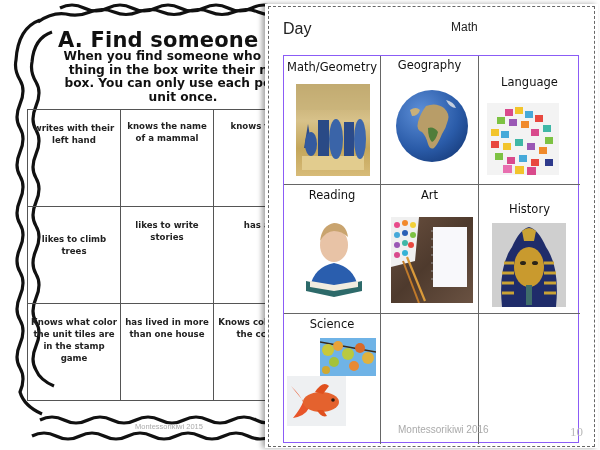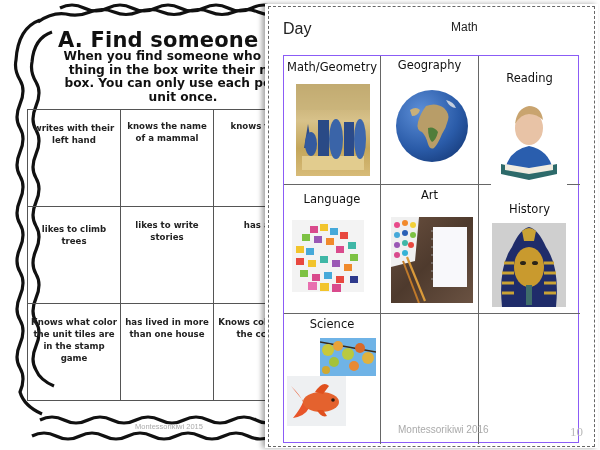--- a/index.html
+++ b/index.html
@@ -52,21 +52,21 @@
   </div>
 
   <table class="left-table">
     <tbody>
         <tr>
       <td>writes with their left hand</td>
       <td style="padding-top:10px">knows the name of a mammal</td>
       <td style="padding-top:10px">knows t nou</td>
     </tr>
     <tr>
-      <td style="padding-top:16px">likes to climb trees</td>
+      <td style="padding-top:26px">likes to climb trees</td>
       <td>likes to write stories</td>
       <td>has a :</td>
     </tr>
     <tr>
       <td>Knows what color the unit tiles are in the stamp game</td>
       <td>has lived in more than one house</td>
       <td>Knows color A on the cc ma</td>
     </tr>
   </tbody>
     </table>
@@ -99,33 +99,20 @@
 
 
     <div class="cell">
       <div class="cell-label" style="top:2px">Geography</div>
       <div class="pic" style="left:15px; top:34px; width:72px; height:72px; border-radius:50%; background:radial-gradient(circle at 35% 30%, #5d8fd8 0%, #2a5ba8 55%, #0e2d66 100%);">
         <svg width="72" height="72" viewBox="0 0 72 72">
           <path d="M30,16 q10,-4 18,2 q6,6 4,12 q-2,8 -6,14 q-4,10 -8,14 q-4,2 -6,-4 q-2,-8 -6,-12 q-6,-2 -4,-10 q2,-8 8,-16 Z" fill="#b89d68"></path>
           <path d="M32,38 q6,-2 10,4 q-2,8 -6,10 q-4,-4 -4,-14 Z" fill="#4f7d3a"></path>
           <path d="M14,20 q6,-4 10,0 q-2,6 -8,6 Z" fill="#c9b07a"></path>
           <path d="M50,10 q8,2 10,8 q-6,0 -10,-8 Z" fill="#e8e8e8" opacity="0.8"></path>
-        </svg>
-      </div>
-    </div>
-
-    <div class="cell">
-      <div class="cell-label" style="top:3px">Reading</div>
-      <div class="pic" style="left:12px; top:26px; width:76px; height:92px; background:#ffffff;">
-        <svg width="76" height="92" viewBox="0 0 76 92">
-          <ellipse cx="38" cy="34" rx="14" ry="17" fill="#e8c3a6"></ellipse>
-          <path d="M24,30 q2,-16 14,-18 q12,0 14,14 q-6,-6 -14,-6 q-8,0 -14,10 Z" fill="#c9a46f"></path>
-          <path d="M14,76 q4,-20 24,-24 q20,4 24,24 Z" fill="#2a5eae"></path>
-          <path d="M10,70 l28,6 l28,-6 l0,10 l-28,6 l-28,-6 Z" fill="#2d6a6a"></path>
-          <path d="M14,70 l24,4 l24,-4 l0,6 l-24,4 l-24,-4 Z" fill="#f1ece0"></path>
         </svg>
       </div>
     </div>
 
     <div class="cell">
       <div class="cell-label" style="top:7px">Language</div>
       <div class="pic" style="left:8px; top:35px; width:72px; height:72px; background:#f3f3f3;">
         <svg width="72" height="72" viewBox="0 0 72 72">
           <g>
             <rect x="18" y="6" width="8" height="7" fill="#d94a8c"></rect>
@@ -152,20 +139,33 @@
               <rect x="58" y="56" width="8" height="7" fill="#2e3a8c"></rect>
             <rect x="16" y="62" width="9" height="8" fill="#e86fb0"></rect>
               <rect x="28" y="63" width="9" height="8" fill="#f2c42c"></rect>
               <rect x="40" y="64" width="9" height="8" fill="#d94a8c"></rect>
           </g>
         </svg>
       </div>
     </div>
 
     <div class="cell">
+      <div class="cell-label" style="top:3px">Reading</div>
+      <div class="pic" style="left:12px; top:26px; width:76px; height:92px; background:#ffffff;">
+        <svg width="76" height="92" viewBox="0 0 76 92">
+          <ellipse cx="38" cy="34" rx="14" ry="17" fill="#e8c3a6"></ellipse>
+          <path d="M24,30 q2,-16 14,-18 q12,0 14,14 q-6,-6 -14,-6 q-8,0 -14,10 Z" fill="#c9a46f"></path>
+          <path d="M14,76 q4,-20 24,-24 q20,4 24,24 Z" fill="#2a5eae"></path>
+          <path d="M10,70 l28,6 l28,-6 l0,10 l-28,6 l-28,-6 Z" fill="#2d6a6a"></path>
+          <path d="M14,70 l24,4 l24,-4 l0,6 l-24,4 l-24,-4 Z" fill="#f1ece0"></path>
+        </svg>
+      </div>
+    </div>
+
+    <div class="cell">
       <div class="cell-label" style="top:3px">Art</div>
       <div class="pic" style="left:10px; top:32px; width:82px; height:86px; background:linear-gradient(135deg, #6b5140 0%, #4e3a2d 50%, #6a5242 100%);">
         <svg width="82" height="86" viewBox="0 0 82 86">
           <path d="M0,0 l28,0 l-4,44 l-24,6 Z" fill="#f0f0f0"></path>
           <circle cx="6" cy="8" r="3" fill="#e84b8a"></circle>
             <circle cx="14" cy="6" r="3" fill="#f28a2a"></circle>
             <circle cx="22" cy="8" r="3" fill="#f2d13a"></circle>
           <circle cx="6" cy="18" r="3" fill="#46a9d9"></circle>
             <circle cx="14" cy="16" r="3" fill="#2b5fb5"></circle>
             <circle cx="22" cy="18" r="3" fill="#7dc243"></circle>

